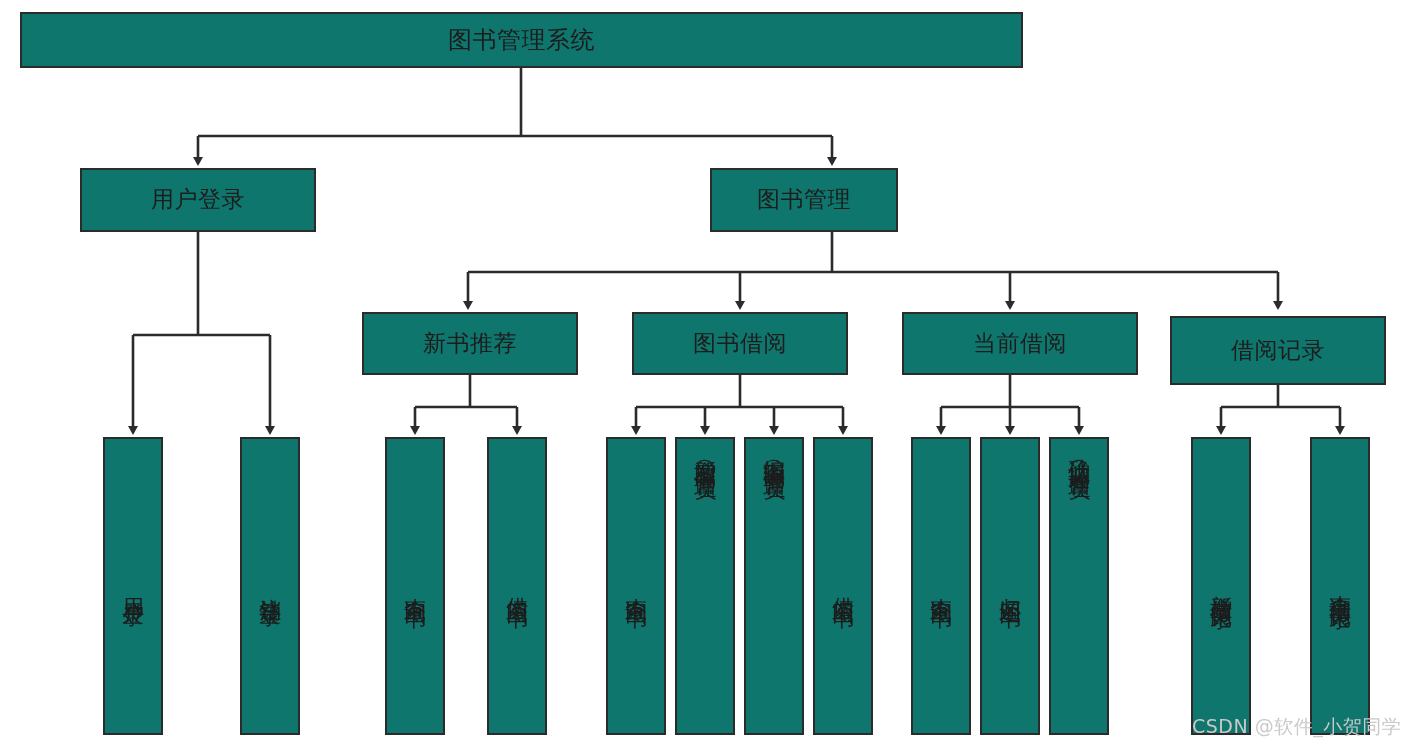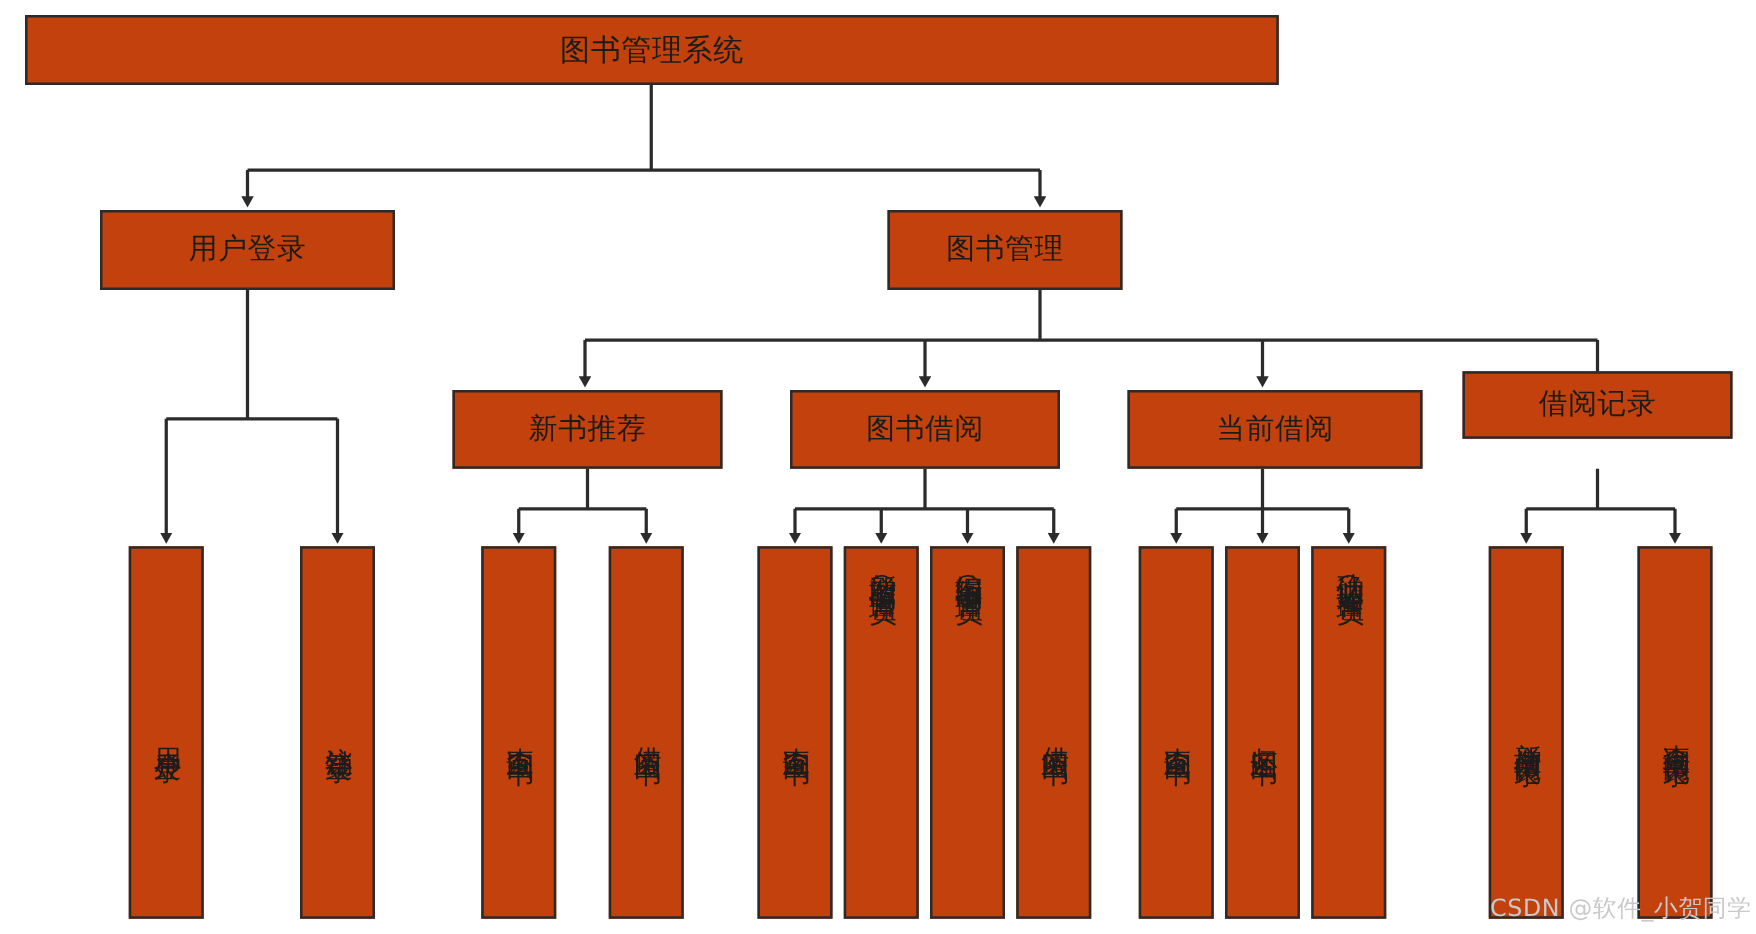--- a/index.html
+++ b/index.html
@@ -22,21 +22,21 @@
     position: absolute;
     left: 0;
     top: 0;
     width: 1405px;
     height: 747px;
     pointer-events: none;
   }
   .node {
     position: absolute;
     box-sizing: border-box;
-    background: #c2410c;
+    background: #0f766e;
     border: 2px solid #2b2b2b;
     display: flex;
     align-items: center;
     justify-content: center;
     color: #1c1c1c;
   }
   .node .label {
     display: block;
     text-align: center;
     line-height: 1.18;
@@ -148,21 +148,21 @@
 
   <div class="node horiz" style="left:362px; top:312px; width:216px; height:63px;">
     <span class="label">新书推荐</span>
   </div>
   <div class="node horiz" style="left:632px; top:312px; width:216px; height:63px;align-items:center;">
     <span class="label">图书借阅</span>
   </div>
   <div class="node horiz" style="left:902px; top:312px; width:236px; height:63px;">
     <span class="label">当前借阅</span>
   </div>
-  <div class="node horiz" style="left:1170px; top:297px; width:216px; height:54px;">
+  <div class="node horiz" style="left:1170px; top:316px; width:216px; height:69px;">
     <span class="label">借阅记录</span>
   </div>
 
   <div class="node vert mid-text" style="left:103px; top:437px; width:60px; height:298px;">
     <span class="label">用户登录</span>
   </div>
   <div class="node vert mid-text" style="left:240px; top:437px; width:60px; height:298px;">
     <span class="label">注销登录</span>
   </div>
 

